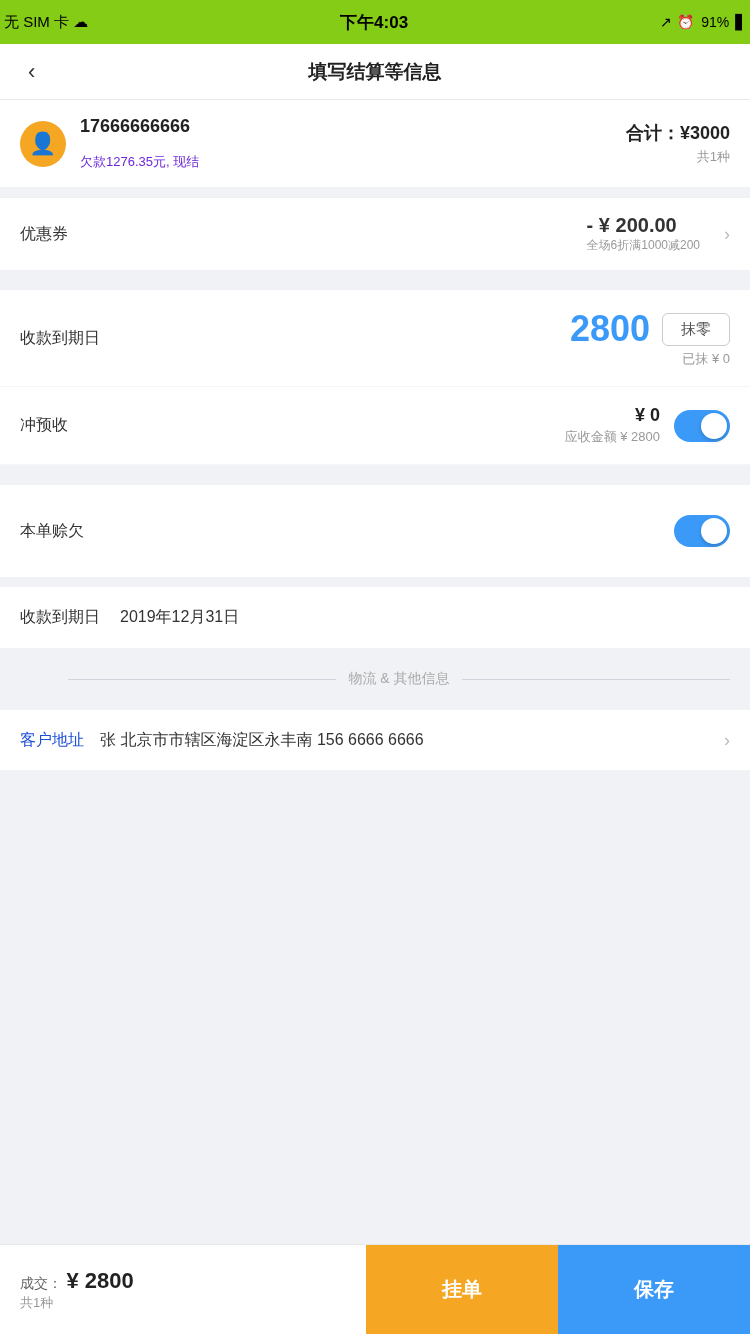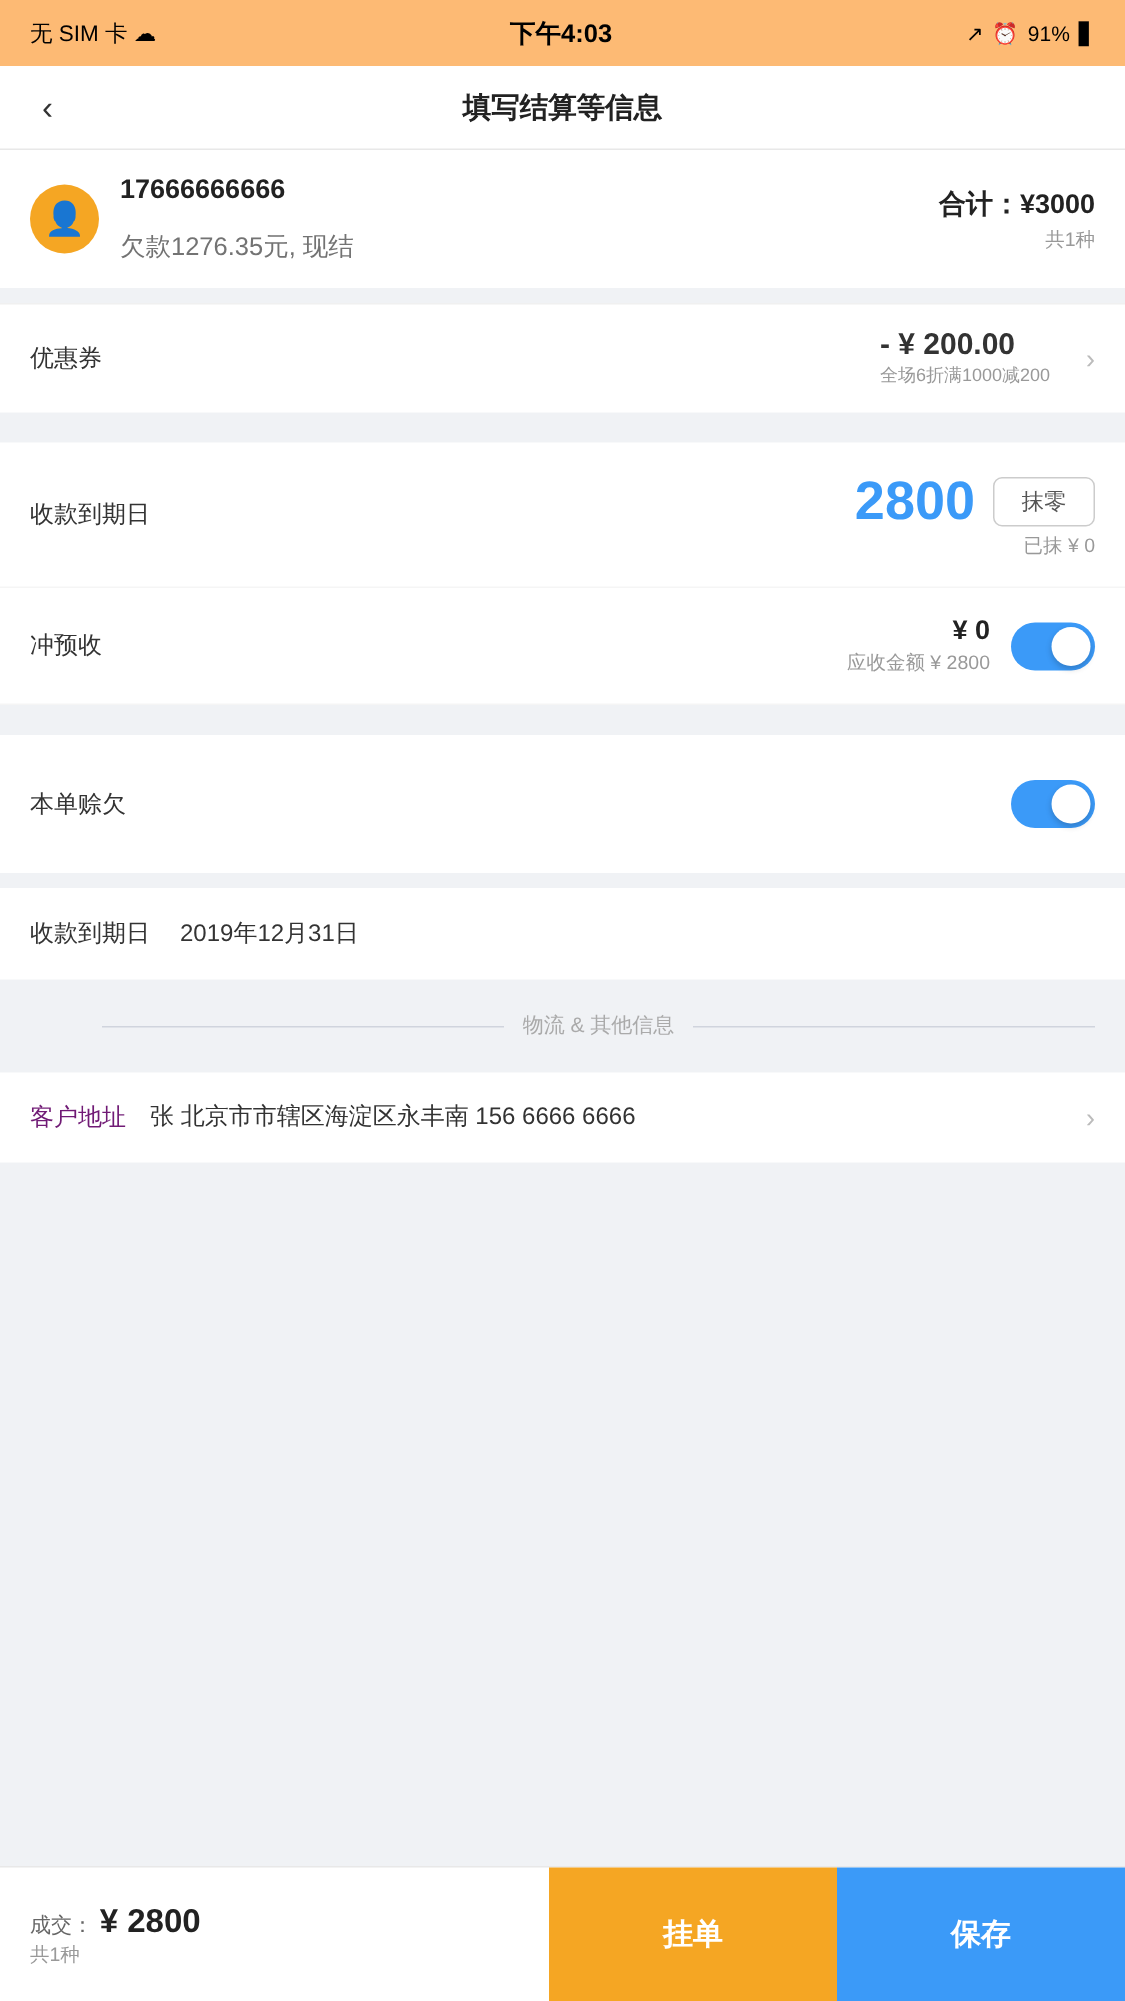--- a/index.html
+++ b/index.html
@@ -9,25 +9,25 @@
       background: #f0f2f5;
       width: 750px;
       min-height: 1334px;
       position: relative;
       overflow-x: hidden;
     }
 
     
     .status-bar {
       height: 44px;
-      background: #fdba74;
-      display: flex;
-      align-items: center;
-      justify-content: space-between;
-      padding: 0 20px;
+      background: #84cc16;
+      display: flex;
+      align-items: center;
+      justify-content: space-between;
+      padding: 0 4px;
       font-size: 15px;
       font-weight: 500;
       text-align: center;
     }
     .status-left { display: flex; align-items: center; gap: 8px; }
     .status-center { font-size: 17px; font-weight: 600; }
     .status-right { display: flex; align-items: center; gap: 6px; font-size: 14px; }
 
     
     .nav-bar {
@@ -83,21 +83,21 @@
       border-radius: 50%;
       background: #f5a623;
       display: flex;
       align-items: center;
       justify-content: center;
       color: #fff;
       font-size: 22px;
     }
     .customer-info {}
     .customer-phone { font-size: 18px; font-weight: 600; color: #222; }
-    .customer-sub { font-size: 17px; color: #737373; margin-top: 16px; }
+    .customer-sub { font-size: 13px; color: #6d28d9; margin-top: 16px; }
     .customer-right { text-align: right; }
     .total-amount { font-size: 18px; font-weight: 600; color: #222; }
     .total-sub { font-size: 13px; color: #999; margin-top: 3px; }
 
     
     .coupon-row {
       background: #fff;
       padding: 16px 20px;
       display: flex;
       align-items: center;
@@ -232,21 +232,21 @@
 
     
     .address-row {
       background: #fff;
       padding: 18px 20px;
       display: flex;
       align-items: flex-start;
       justify-content: space-between;
       margin-bottom: 10px;
     }
-    .address-label { font-size: 16px; color: #701a75; flex-shrink: 0; margin-right: 16px; margin-top: 2px; }
+    .address-label { font-size: 16px; color: #1d4ed8; flex-shrink: 0; margin-right: 16px; margin-top: 2px; }
     .address-value { font-size: 16px; color: #333; flex: 1; line-height: 1.5; }
     .address-chevron { color: #bbb; font-size: 18px; margin-left: 10px; margin-top: 2px; }
 
     
     .empty-area {
       background: #f0f2f5;
       height: 180px;
       margin-bottom: 10px;
     }
 

